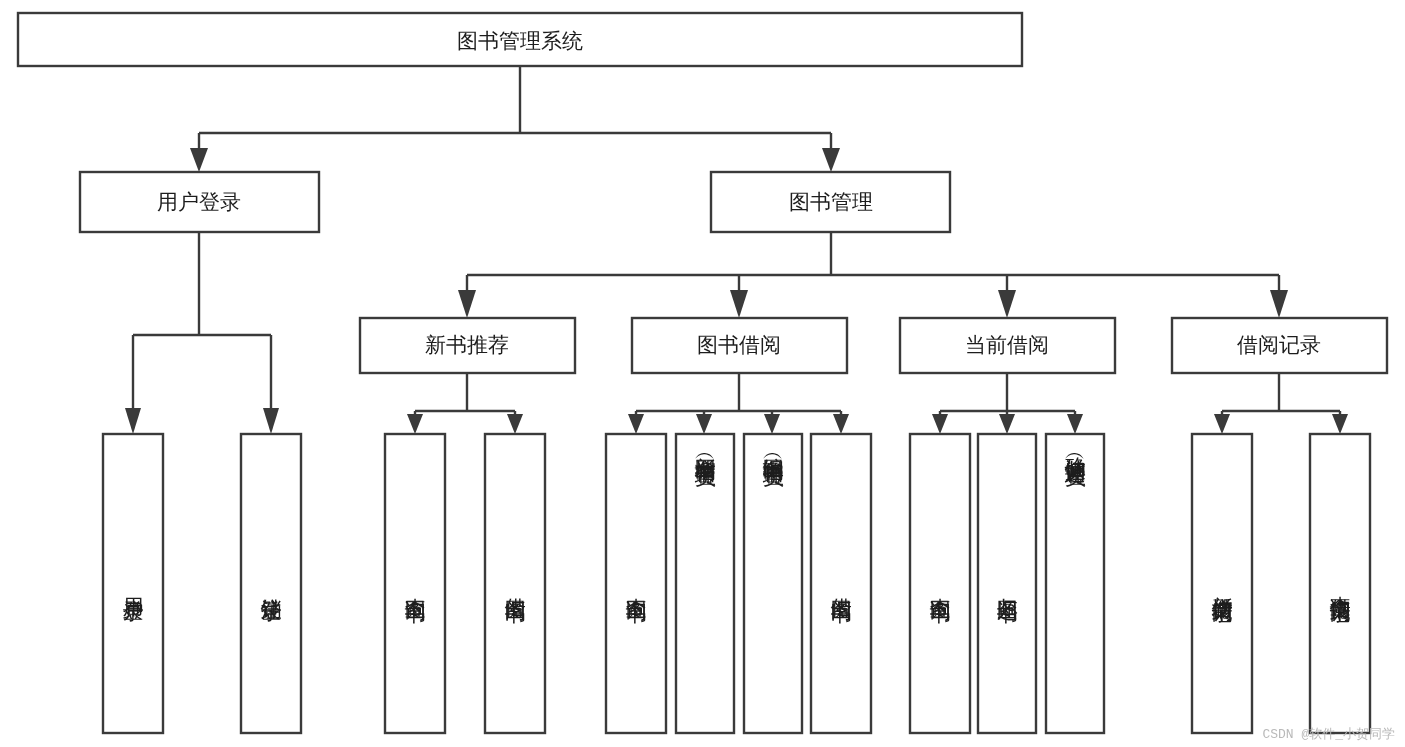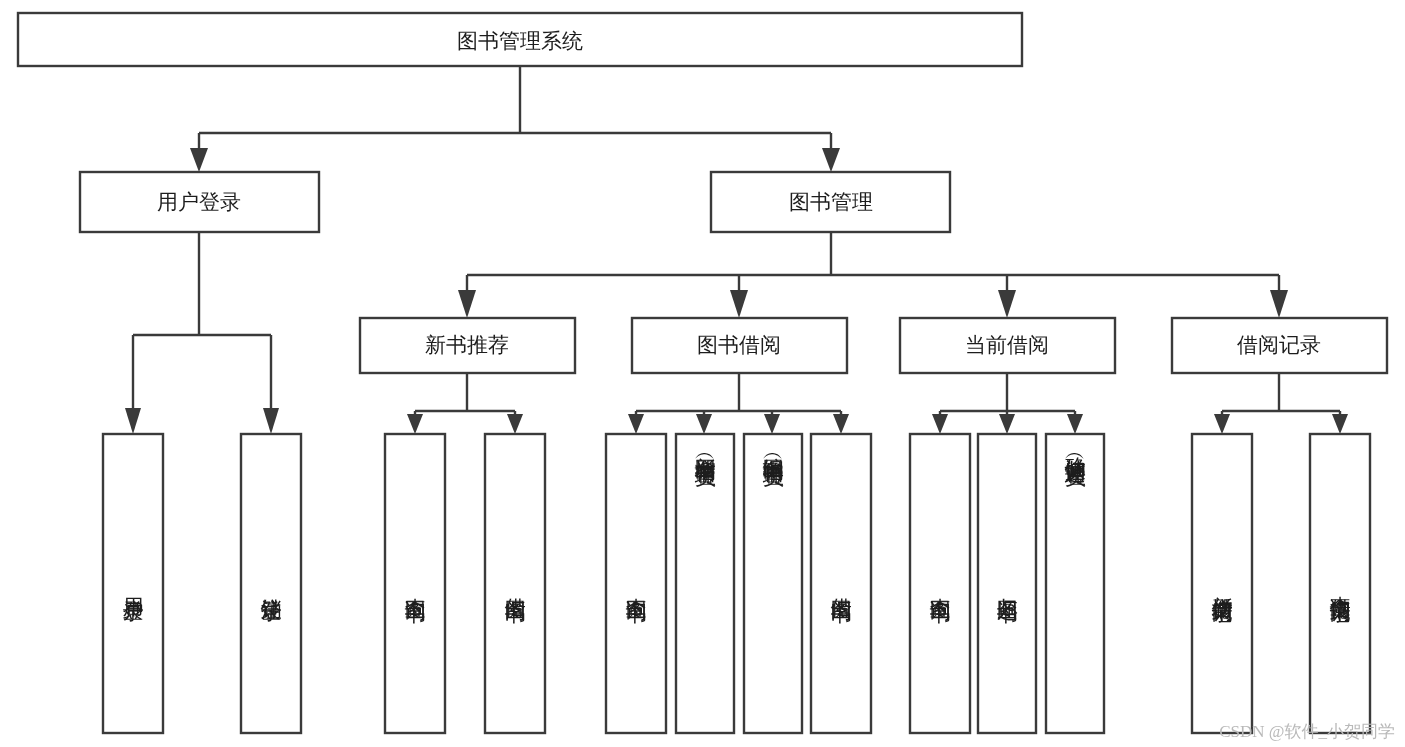--- a/index.html
+++ b/index.html
@@ -65,22 +65,22 @@
     line-height: 1.08;
     color: #1d1d1d;
     letter-spacing: 1.5px;
     white-space: nowrap;
     text-align: center;
   }
   .watermark {
     position: absolute;
     right: 10px;
     bottom: 4px;
-    font-family: Liberation Serif, serif;
-    font-size: 17px;
+    font-family: Liberation Mono, monospace;
+    font-size: 13px;
     color: #b9b9b9;
     white-space: nowrap;
     user-select: none;
     margin-top: 28px;
   }
 </style>
 </head>
 <body>
 
 <div id="diagram-root">

